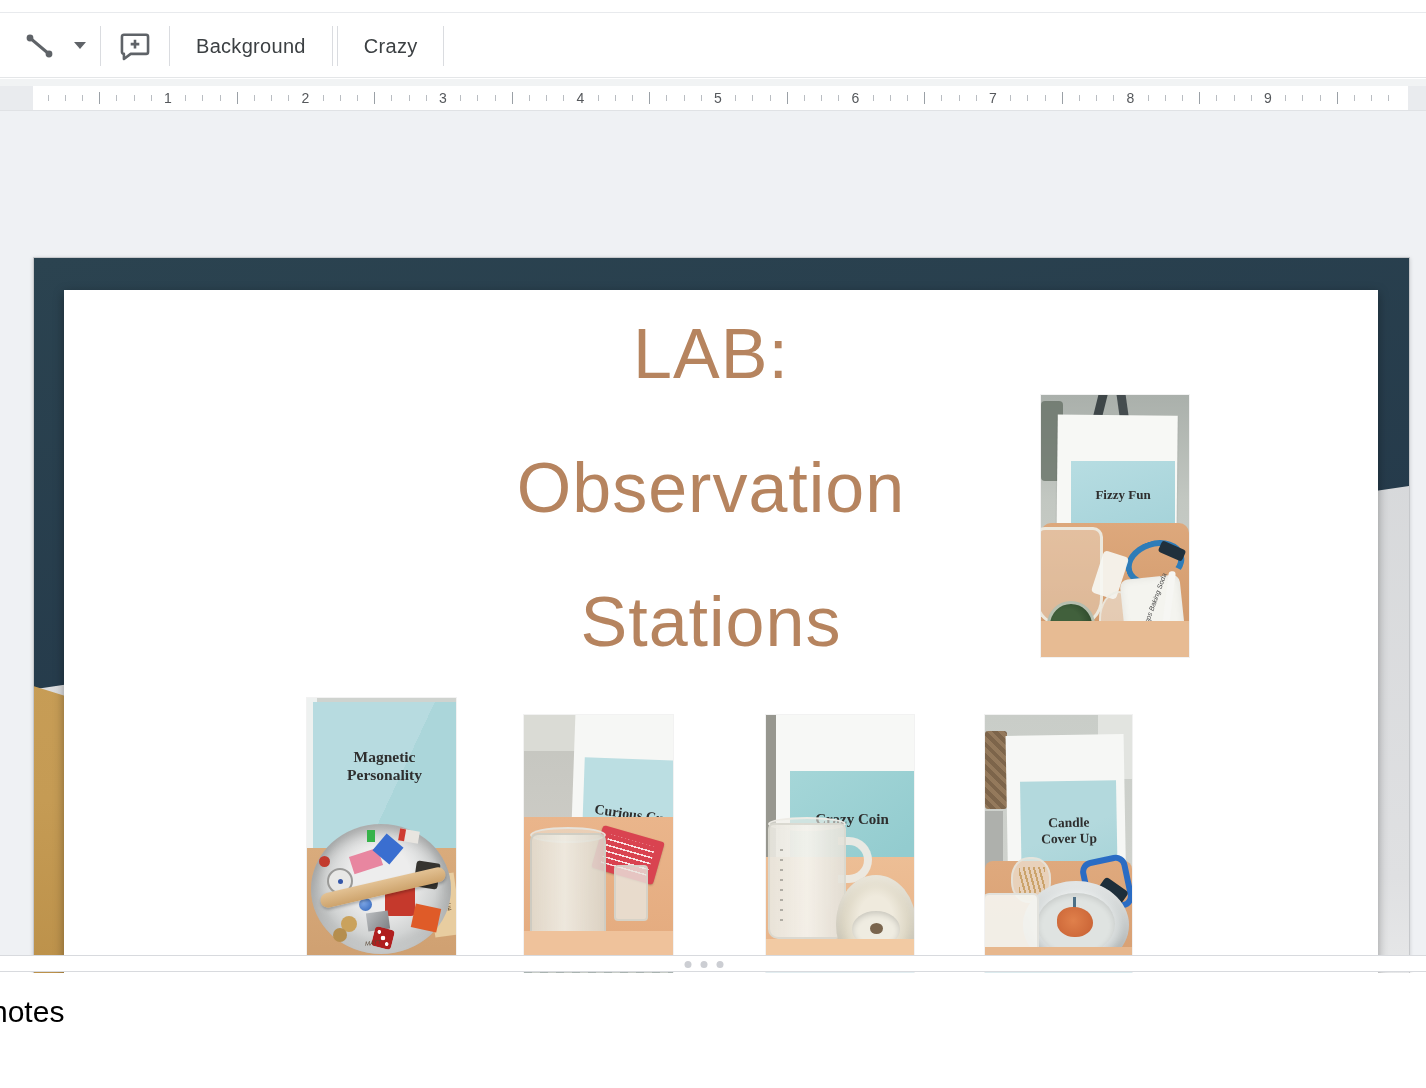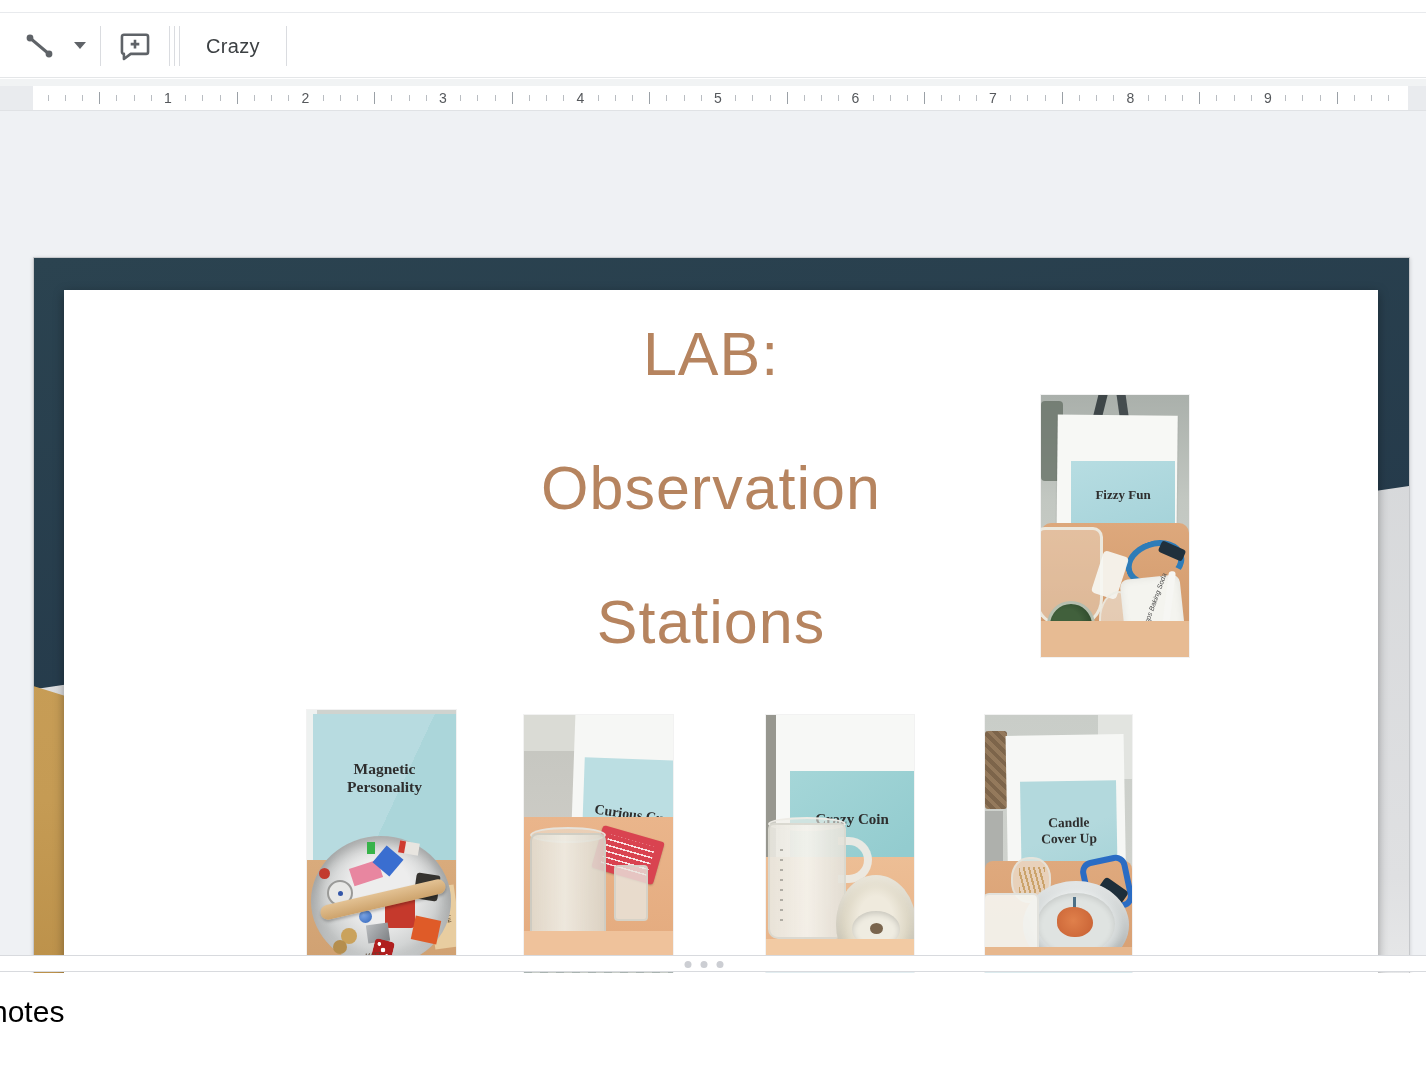--- a/index.html
+++ b/index.html
@@ -33,21 +33,21 @@
   .slide{position:absolute;left:33px;top:146px;width:1377px;height:775px;overflow:hidden;
          border:1px solid #c6c8cb;box-shadow:0 1px 4px rgba(0,0,0,.15);background:linear-gradient(180deg,#d3d5d7,#dfe0e2 80%,#ebecec);}
   .slide-teal{position:absolute;inset:0;background:linear-gradient(170deg,#2b4350,var(--teal) 60%,#1d3240);
               clip-path:polygon(0 0,100% 0,100% 29.5%,0 55.8%);}
   .slide-gold{position:absolute;inset:0;background:linear-gradient(180deg,#cda25c, var(--gold) 70%,#b98e47);
               clip-path:polygon(0 55.4%,73.3% 96%,80.4% 100%,0 100%);}
   .card{position:absolute;left:30px;top:32px;width:1314px;height:714px;background:#fff;
         box-shadow:0 3px 10px rgba(0,0,0,.35);}
 
   .slide-title{position:absolute;left:320px;top:-3px;width:654px;text-align:center;
-               font-size:61px;line-height:134px;letter-spacing:1px;color:var(--title);cursor:text;}
+               font-size:70px;line-height:134px;letter-spacing:1px;color:var(--title);cursor:text;}
   .slide-title span{display:block;}
 
   
   .photo{position:absolute;overflow:hidden;background:#cfd3cf;box-shadow:0 0 0 1px rgba(0,0,0,.05);cursor:pointer;}
   .photo div{position:absolute;}
   .cap{font-family:"Liberation Serif",serif;color:#2e2e2e;text-align:center;display:block;}
 
   
   #p-ge{left:170px;top:93px;width:150px;height:260px;}
   .ge-bg{inset:0;background:linear-gradient(180deg,#8f988f 0,#b9c0ba 14px,#dfe4e3 36px,#ecf0f1 92px,#e9edee 102px);}
@@ -88,21 +88,21 @@
   .ff-greens{left:6px;top:206px;width:48px;height:48px;border-radius:50%;border:3px solid rgba(238,238,230,.7);
              background:radial-gradient(circle at 40% 45%,#41603c 0 40%,#2f4a2c 75%);}
   .ff-picks{left:58px;top:196px;width:40px;height:56px;border-radius:50% 50% 40% 40%;background:rgba(242,242,236,.55);border:2px solid rgba(235,235,228,.8);}
   .ff-picksticks{left:8px;top:28px;width:24px;height:20px;background:repeating-linear-gradient(80deg,#c9a267 0 2px,transparent 2px 6px);}
   .ff-tub{left:82px;top:182px;width:60px;height:72px;background:#f4f4ef;border-radius:8px;transform:rotate(-6deg);box-shadow:inset 0 0 8px rgba(0,0,0,.08);}
   .ff-tubtext{left:-8px;top:26px;width:76px;font-size:7px;color:#4a4a4a;text-align:center;transform:rotate(-64deg);font-style:italic;}
   .ff-spoonh{left:124px;top:176px;width:7px;height:64px;background:#f6f6f3;transform:rotate(7deg);border-radius:3px;}
   .ff-spoonb{left:116px;top:228px;width:17px;height:26px;background:#f6f6f3;border-radius:50%;transform:rotate(7deg);}
 
   
-  #p-mp{left:243px;top:420px;width:149px;height:261px;}
+  #p-mp{left:243px;top:408px;width:149px;height:261px;}
   .mp-edge{left:0;top:0;width:10px;height:170px;background:#eef1f0;}
   .mp-sign{left:6px;top:4px;width:143px;height:168px;background:linear-gradient(115deg,#b7dbe0 0 55%,var(--sign-blue) 55%);}
   .mp-sign .cap{margin:46px auto 0;width:110px;font-size:15.5px;font-weight:bold;}
   .mp-wood{left:0;top:150px;width:149px;height:111px;background:linear-gradient(180deg,#d9ab7c,#cfa071);}
   .mp-note{left:124px;top:176px;width:27px;height:62px;background:#e8cda0;transform:rotate(-8deg);}
   .mp-note .hand{position:absolute;left:1px;top:26px;width:25px;font-size:6px;color:#4c3c28;text-align:center;transform:rotate(-4deg);}
   .mp-bowl{left:4px;top:126px;width:140px;height:130px;border-radius:50%;
            background:radial-gradient(ellipse at 50% 42%,#ededed 0 30%,#d2d4d4 55%,#a8abab 78%,#c7c9c9 100%);
            box-shadow:inset 0 6px 14px rgba(0,0,0,.25), inset 0 -4px 8px rgba(255,255,255,.4);}
   .mp-bowl div{position:absolute;}
@@ -217,20 +217,21 @@
       <span class="caret"></span>
     </div>
     <div class="tb-sep"></div>
     <div class="tb-iconbtn" style="padding:0 16px;">
       <svg width="32" height="30" viewBox="0 0 26 24">
         <path d="M4 2.8 h18 a1.6 1.6 0 0 1 1.6 1.6 v12.4 a1.6 1.6 0 0 1 -1.6 1.6 H9.5 L4 22.5 V18.4 a1.6 1.6 0 0 1 -1.6 -1.6 V4.4 A1.6 1.6 0 0 1 4 2.8 Z" fill="none" stroke="#5f6368" stroke-width="2.1" stroke-linejoin="round"></path>
         <path d="M13 7 v7 M9.5 10.5 h7" stroke="#5f6368" stroke-width="2.1" fill="none"></path>
       </svg>
     </div>
     <div class="tb-sep"></div>
+    <div class="tb-btn">Background</div>
     <div class="tb-sep"></div>
     <div class="tb-sep"></div>
     <div class="tb-btn">Crazy</div>
     <div class="tb-sep"></div>
   </div>
 
   <div class="ruler-gap"></div>
   <div class="ruler-row">
     <div class="ruler-track">
         <div class="tick" style="left: 14.6875px;"></div>

